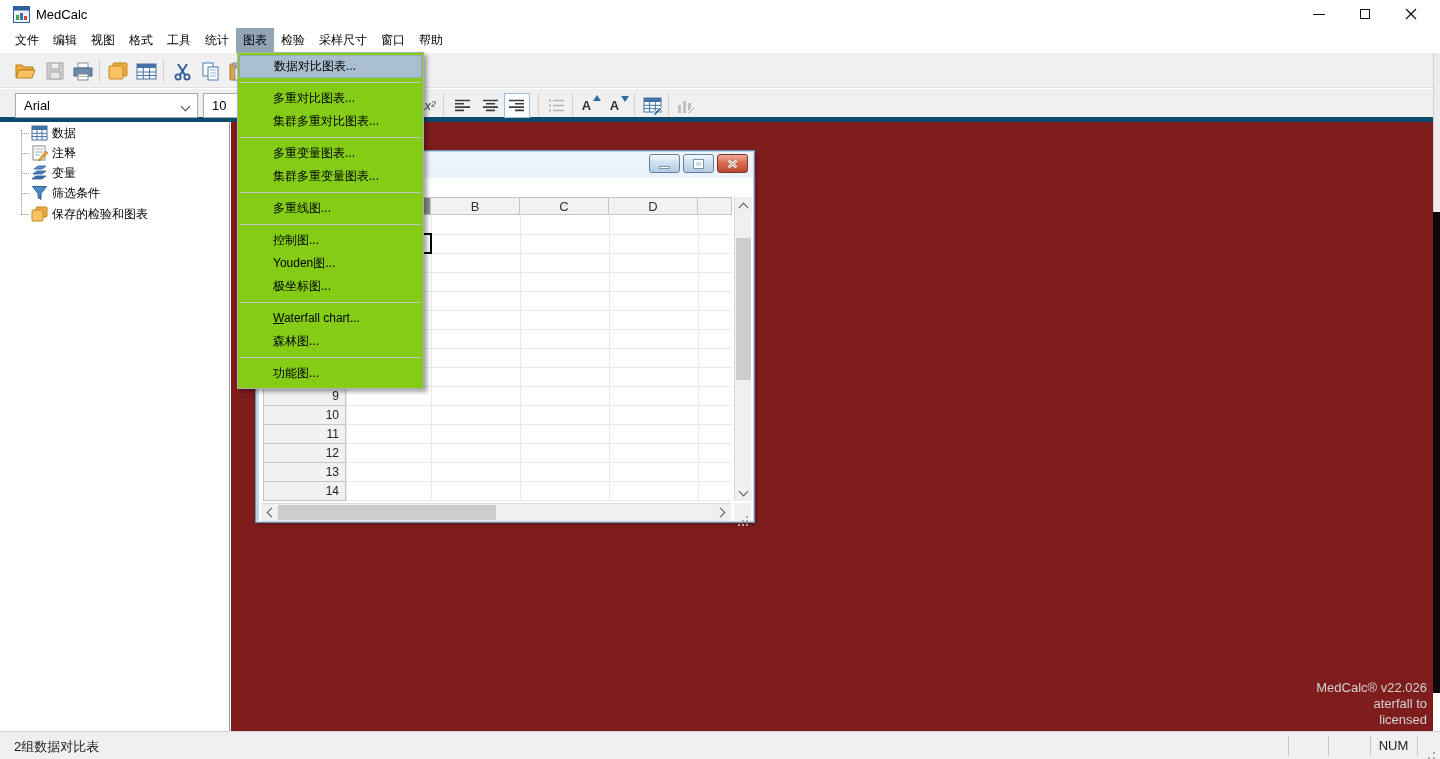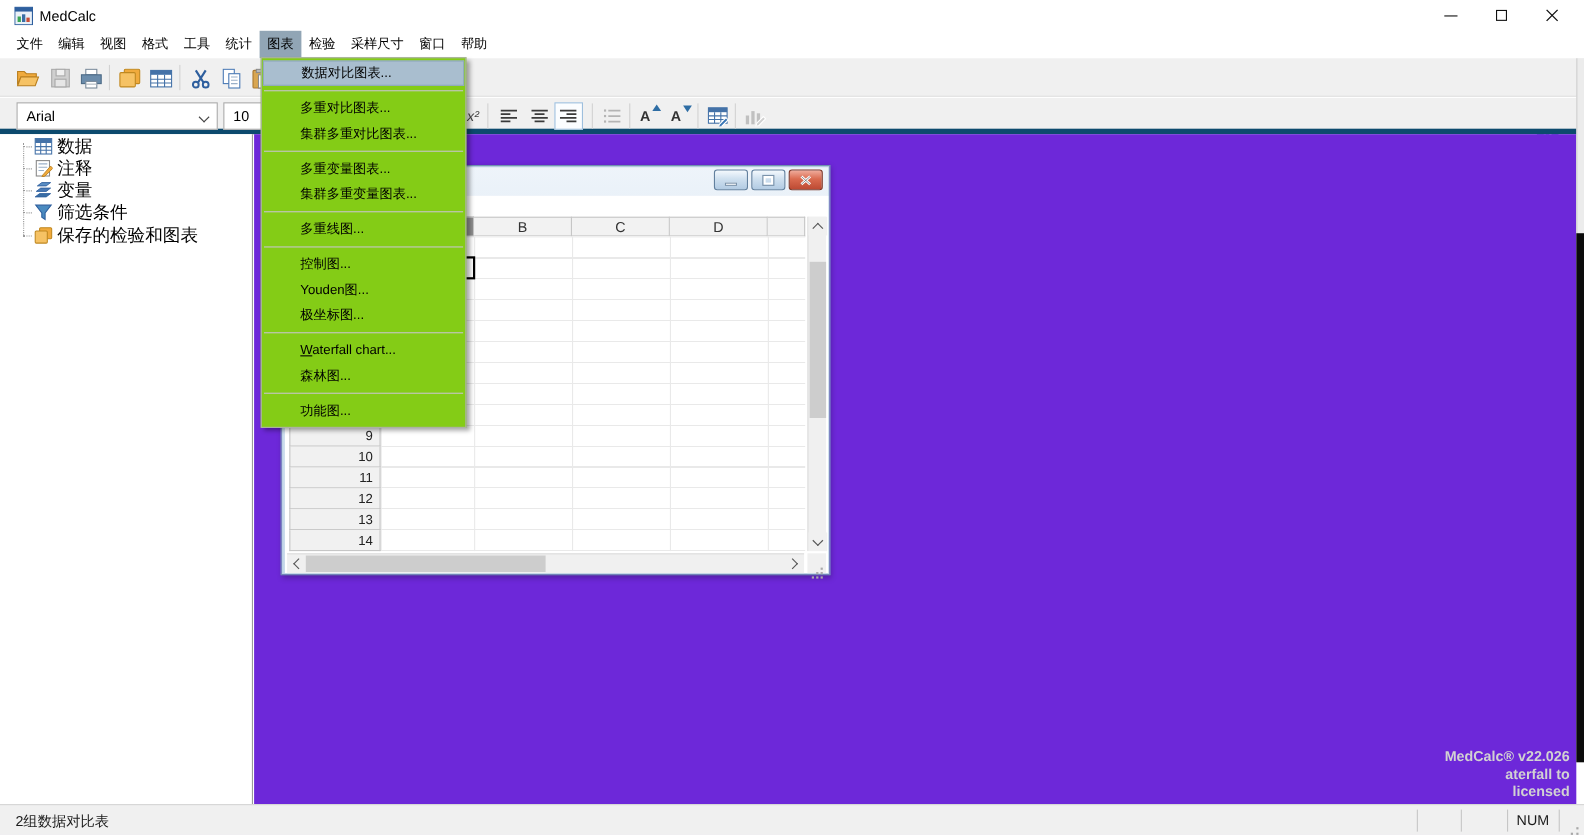--- a/index.html
+++ b/index.html
@@ -36,24 +36,24 @@
   .tri-dn { width:0; height:0; border-left:4px solid transparent; border-right:4px solid transparent; border-top:6px solid #2e6da4; position:absolute; right:1px; top:3px; }
   .a-letter { font-weight:bold; font-size:13px; color:#333; margin-right:5px; }
   #help-btn { left:1397px; top:61px; width:20px; height:20px; border-radius:50%; background:#2e6da4; color:#fff; font-weight:bold; font-size:14px; display:flex; align-items:center; justify-content:center; }
 
   
   #sidebar { left:0; top:122px; width:230px; height:609px; background:#ffffff; border-right:1px solid #9a9a9a; }
   .tree-vline { position:absolute; left:21px; top:8px; height:84px; border-left:1px dotted #999; }
   .tree-item { position:absolute; left:0; height:20px; display:flex; align-items:center; }
   .tree-stub { width:8px; border-top:1px dotted #999; margin-left:21px; }
   .tree-ico { width:17px; height:16px; margin:0 4px 0 2px; flex:0 0 auto; }
-  .tree-label { font-size:16px; color:#000; }
-
-  
-  #mdi { left:231px; top:122px; width:1202px; height:609px; background:#6d28d9;font-weight:bold; }
+  .tree-label { font-size:12px; color:#000; }
+
+  
+  #mdi { left:231px; top:122px; width:1202px; height:609px; background:#7f1d1d; }
   #watermark { position:absolute; right:6px; top:558px; text-align:right; color:#d2d2d2; font-size:13px; line-height:16px; }
 
   
   #strip-light { left:1433px; top:53px; width:7px; height:159px; background:#ececec; border-left:1px solid #cfcfcf; }
   #strip-dark  { left:1433px; top:212px; width:7px; height:481px; background:#0b0b0b; }
 
   
   #child-win { left:255px; top:150px; width:500px; height:373px; background:linear-gradient(#eef4fa,#cddeed 60%,#c3d6e8); border:1px solid #7092af; box-shadow:0 0 0 1px #b9d0e4 inset, 1px 2px 5px rgba(0,0,0,.25); }
   .cw-btn { position:absolute; top:3px; width:31px; height:19px; border:1px solid #62809e; border-radius:3px; background:linear-gradient(#f4f9fd,#cfe0ef 45%,#b2cbe3); display:flex; align-items:center; justify-content:center; }
   .cw-btn.close { background:linear-gradient(#f0ac9c,#da6b50 45%,#bd4a33); border-color:#7e3526; }

